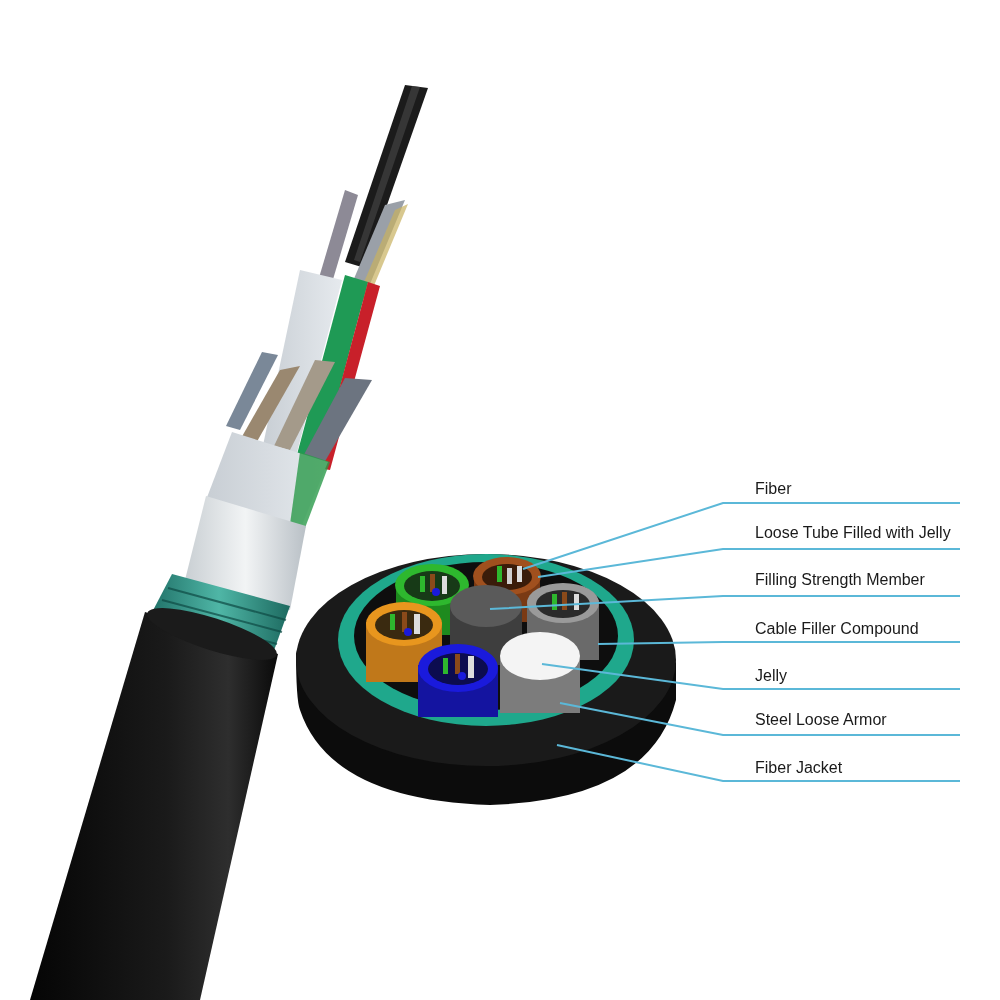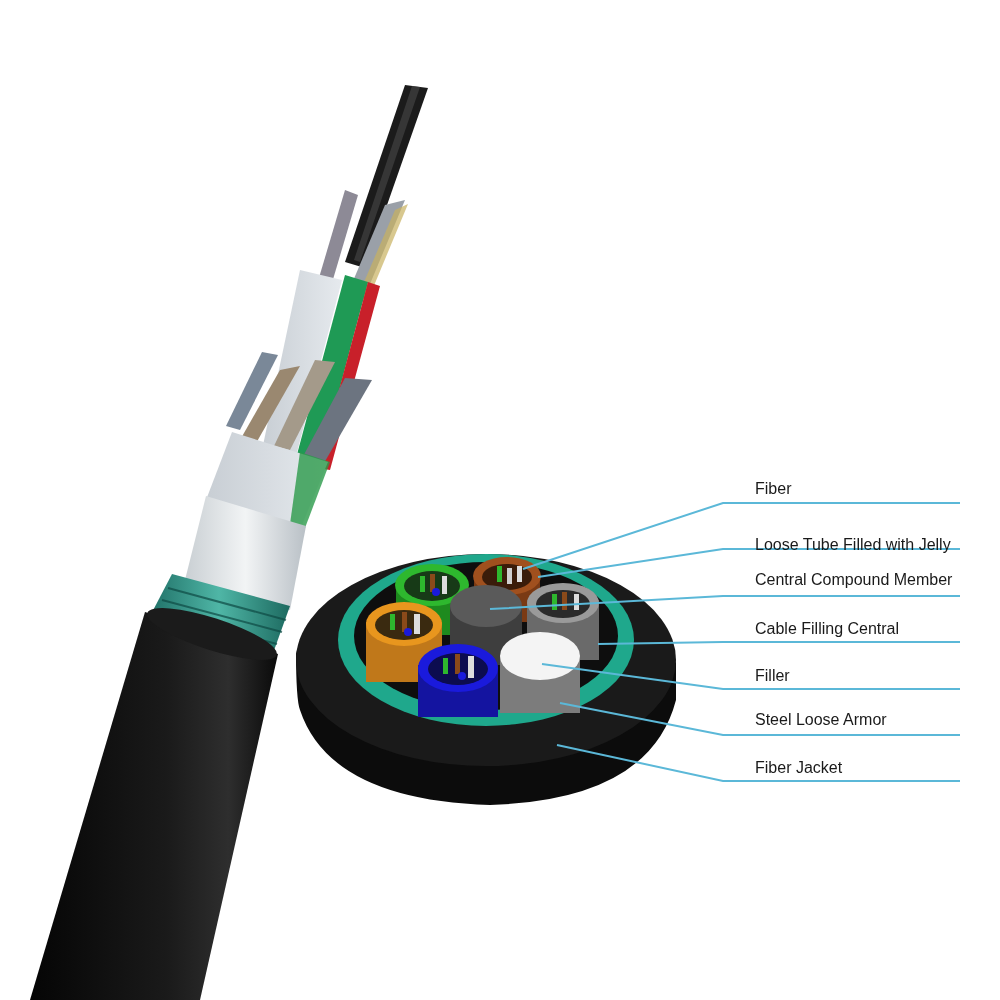--- a/index.html
+++ b/index.html
@@ -140,19 +140,19 @@
     <polyline points="490,609 723,596 960,596"></polyline>
     <polyline points="598,644 723,642 960,642"></polyline>
     <polyline points="542,664 723,689 960,689"></polyline>
     <polyline points="560,703 723,735 960,735"></polyline>
     <polyline points="557,745 723,781 960,781"></polyline>
   </g>
 </svg>
 
 <div>
   <div class="label" style="top:480px">Fiber</div>
-  <div class="label" style="top:536px">Loose Tube Filled with Jelly</div>
-  <div class="label" style="top:571px">Central Compound Member</div>
-  <div class="label" style="top:620px">Cable Filling Central</div>
-  <div class="label" style="top:667px">Filler</div>
+  <div class="label" style="top:524px">Loose Tube Filled with Jelly</div>
+  <div class="label" style="top:571px">Filling Strength Member</div>
+  <div class="label" style="top:620px">Cable Filler Compound</div>
+  <div class="label" style="top:667px">Jelly</div>
   <div class="label" style="top:711px">Steel Loose Armor</div>
   <div class="label" style="top:759px">Fiber Jacket</div>
 </div>
 
 </body></html>

